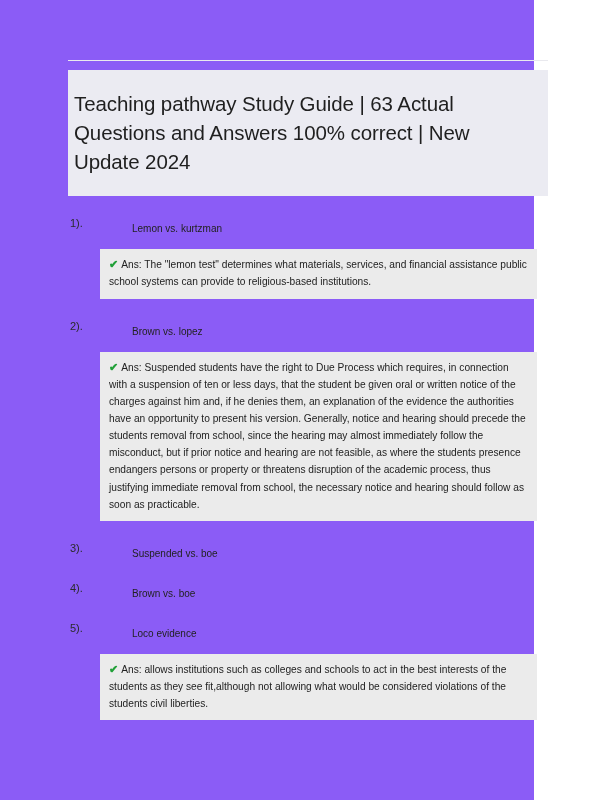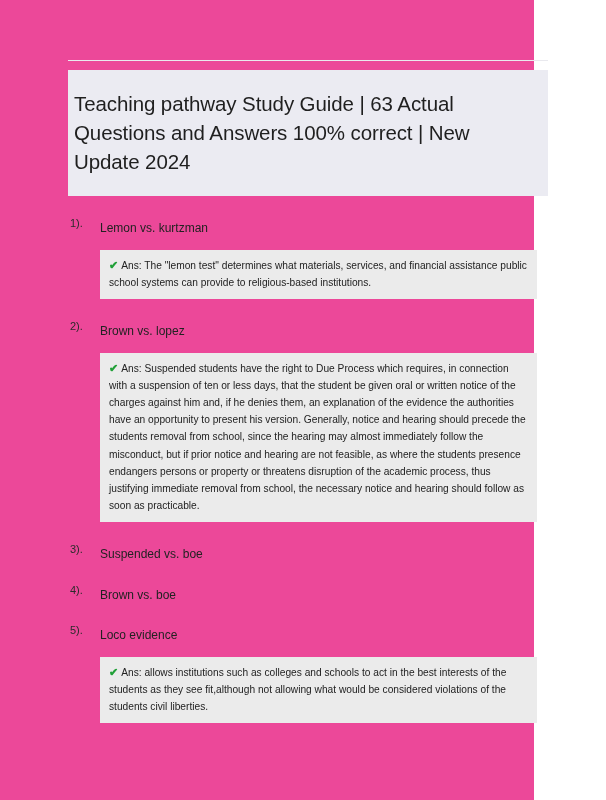--- a/index.html
+++ b/index.html
@@ -12,21 +12,21 @@
     background: #ffffff;
     font-family: "Liberation Sans", sans-serif;
     -webkit-font-smoothing: antialiased;
     overflow: hidden;
   }
 
   .page {
     position: relative;
     width: 534px;
     height: 800px;
-    background: #ec4899;
+    background: #8b5cf6;
     box-sizing: border-box;
   }
 
   
   .top-rule {
     position: absolute;
     left: 68px;
     top: 60px;
     width: 480px;
     height: 1px;
@@ -73,23 +73,24 @@
   .q-number {
     position: absolute;
     left: 70px;
     top: -1px;
     width: 26px;
     font-size: 11px;
     color: #2b2b2b;
     text-align: left;
   }
   .q-text {
-    font-size: 12px;
+    font-size: 10px;
     color: #222222;
     line-height: 1.3;
+    margin-left: 32px;
   }
 
   .answer-box {
     margin: 13px 69px 0 100px;
     background: #ebebeb;
     padding: 7px 10px 8px 9px;
     box-sizing: border-box;
   }
   .answer-text {
     font-size: 10.2px;

